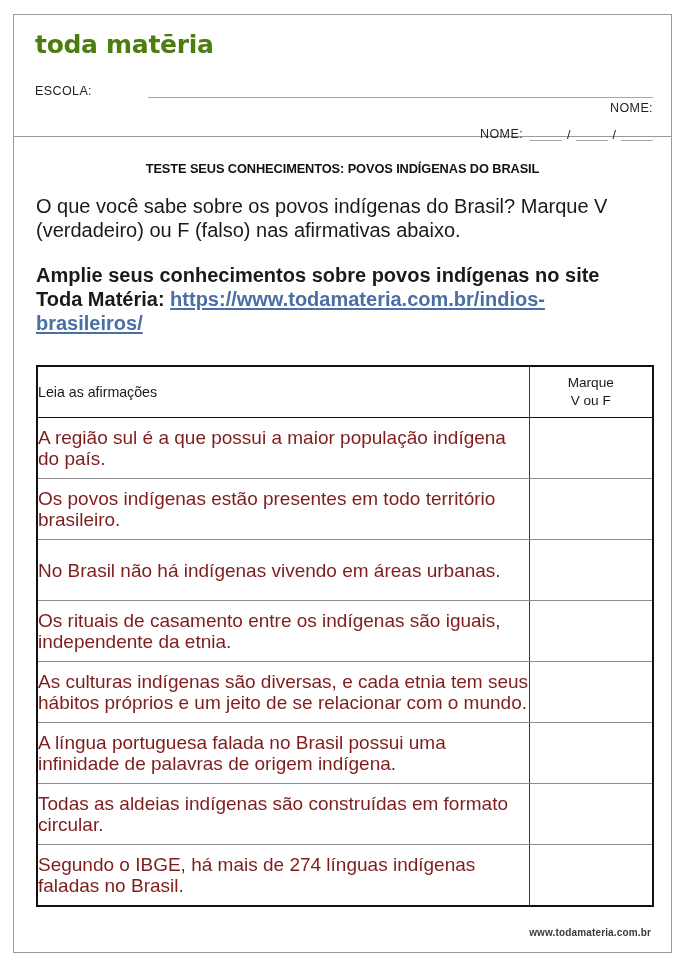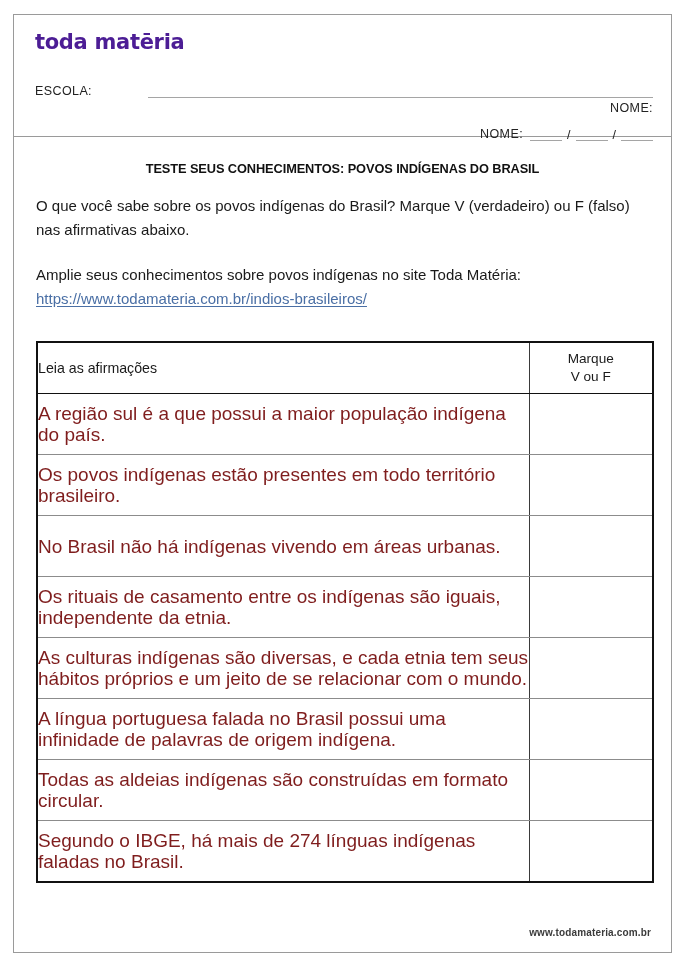--- a/index.html
+++ b/index.html
@@ -30,24 +30,24 @@
   .header {
     position: relative;
     height: 122px;
     border-bottom: 1px solid #9a9a9a;
     box-sizing: border-box;
   }
   .logo {
     position: absolute;
     left: 21px;
     top: 15px;
-    font-size: 21px;
+    font-size: 25px;
     font-weight: 700;
     letter-spacing: -0.3px;
-    color: #4c1d95;
+    color: #4d7c0f;
     font-family: "DejaVu Sans", sans-serif;
   }
 
   .field-row {
     position: absolute;
     left: 21px;
     right: 18px;
     display: flex;
     align-items: flex-end;
   }
@@ -103,26 +103,27 @@
     text-align: center;
     font-size: 12.8px;
     font-weight: 700;
     letter-spacing: -0.1px;
     margin: 24px 18px 0 18px;
     color: #111;
   }
 
   .intro {
     margin: 18px 22px 0 22px;
-    font-size: 15px;
+    font-size: 20px;
     line-height: 24px;
     color: #1a1a1a;
   }
   .intro-2 {
     margin-top: 21px;
+    font-weight: bold;
   }
   .ext-link {
     color: #4a6fa5;
     text-decoration: underline;
     text-underline-offset: 2px;
   }
 
   
   .quiz-table {
     margin: 30px 0 0 22px;

